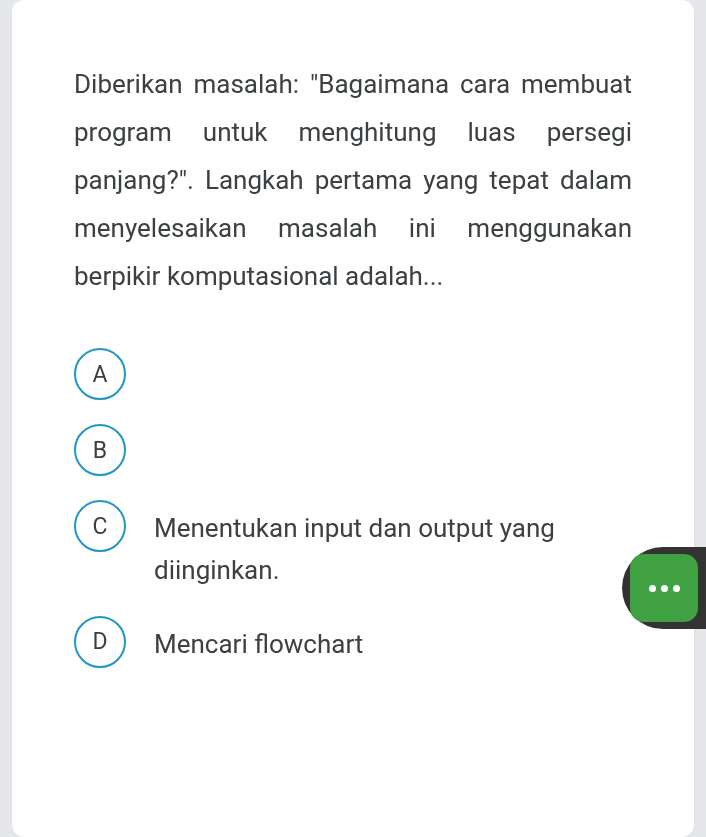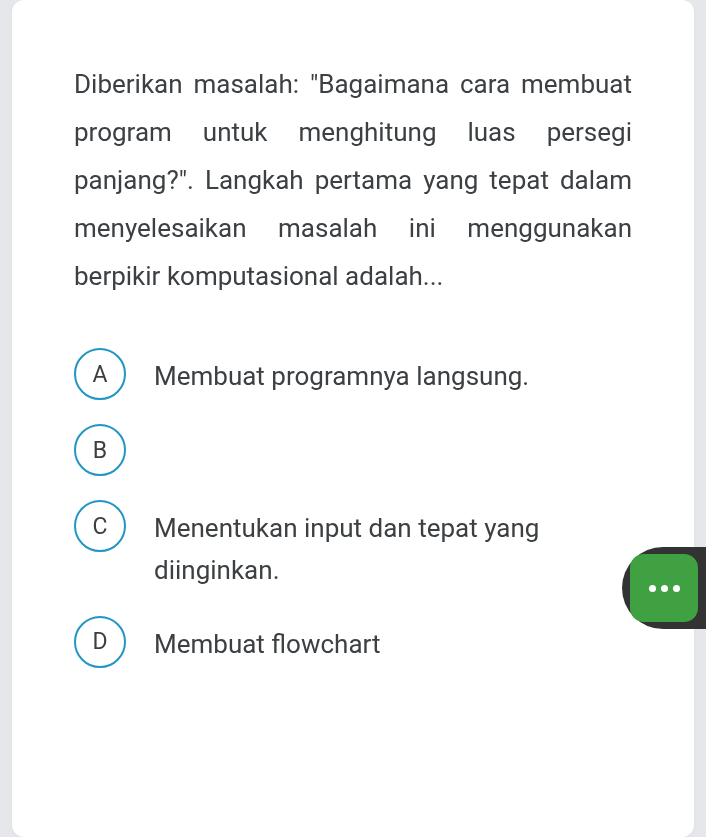--- a/index.html
+++ b/index.html
@@ -100,32 +100,31 @@
   </style>
 </head>
 <body>
 
 <div class="card">
   <div class="question-text">Diberikan masalah: "Bagaimana cara membuat program untuk menghitung luas persegi panjang?". Langkah pertama yang tepat dalam menyelesaikan masalah ini menggunakan berpikir komputasional adalah...</div>
 
   <div class="options">
     <div class="option">
       <div class="option-letter">A</div>
-      <div class="option-text">Membuat programnya langsung.</div>
     </div>
     <div class="option">
       <div class="option-letter">B</div>
     </div>
     <div class="option">
       <div class="option-letter">C</div>
-      <div class="option-text">Menentukan input dan tepat yang diinginkan.</div>
+      <div class="option-text">Menentukan input dan output yang diinginkan.</div>
     </div>
     <div class="option">
       <div class="option-letter">D</div>
-      <div class="option-text">Membuat flowchart</div>
+      <div class="option-text">Mencari flowchart</div>
     </div>
   </div>
 </div>
 
 <div class="fab-container">
   <div class="fab-button">
     <div class="dots">
       <div class="dot"></div>
       <div class="dot"></div>
       <div class="dot"></div>

